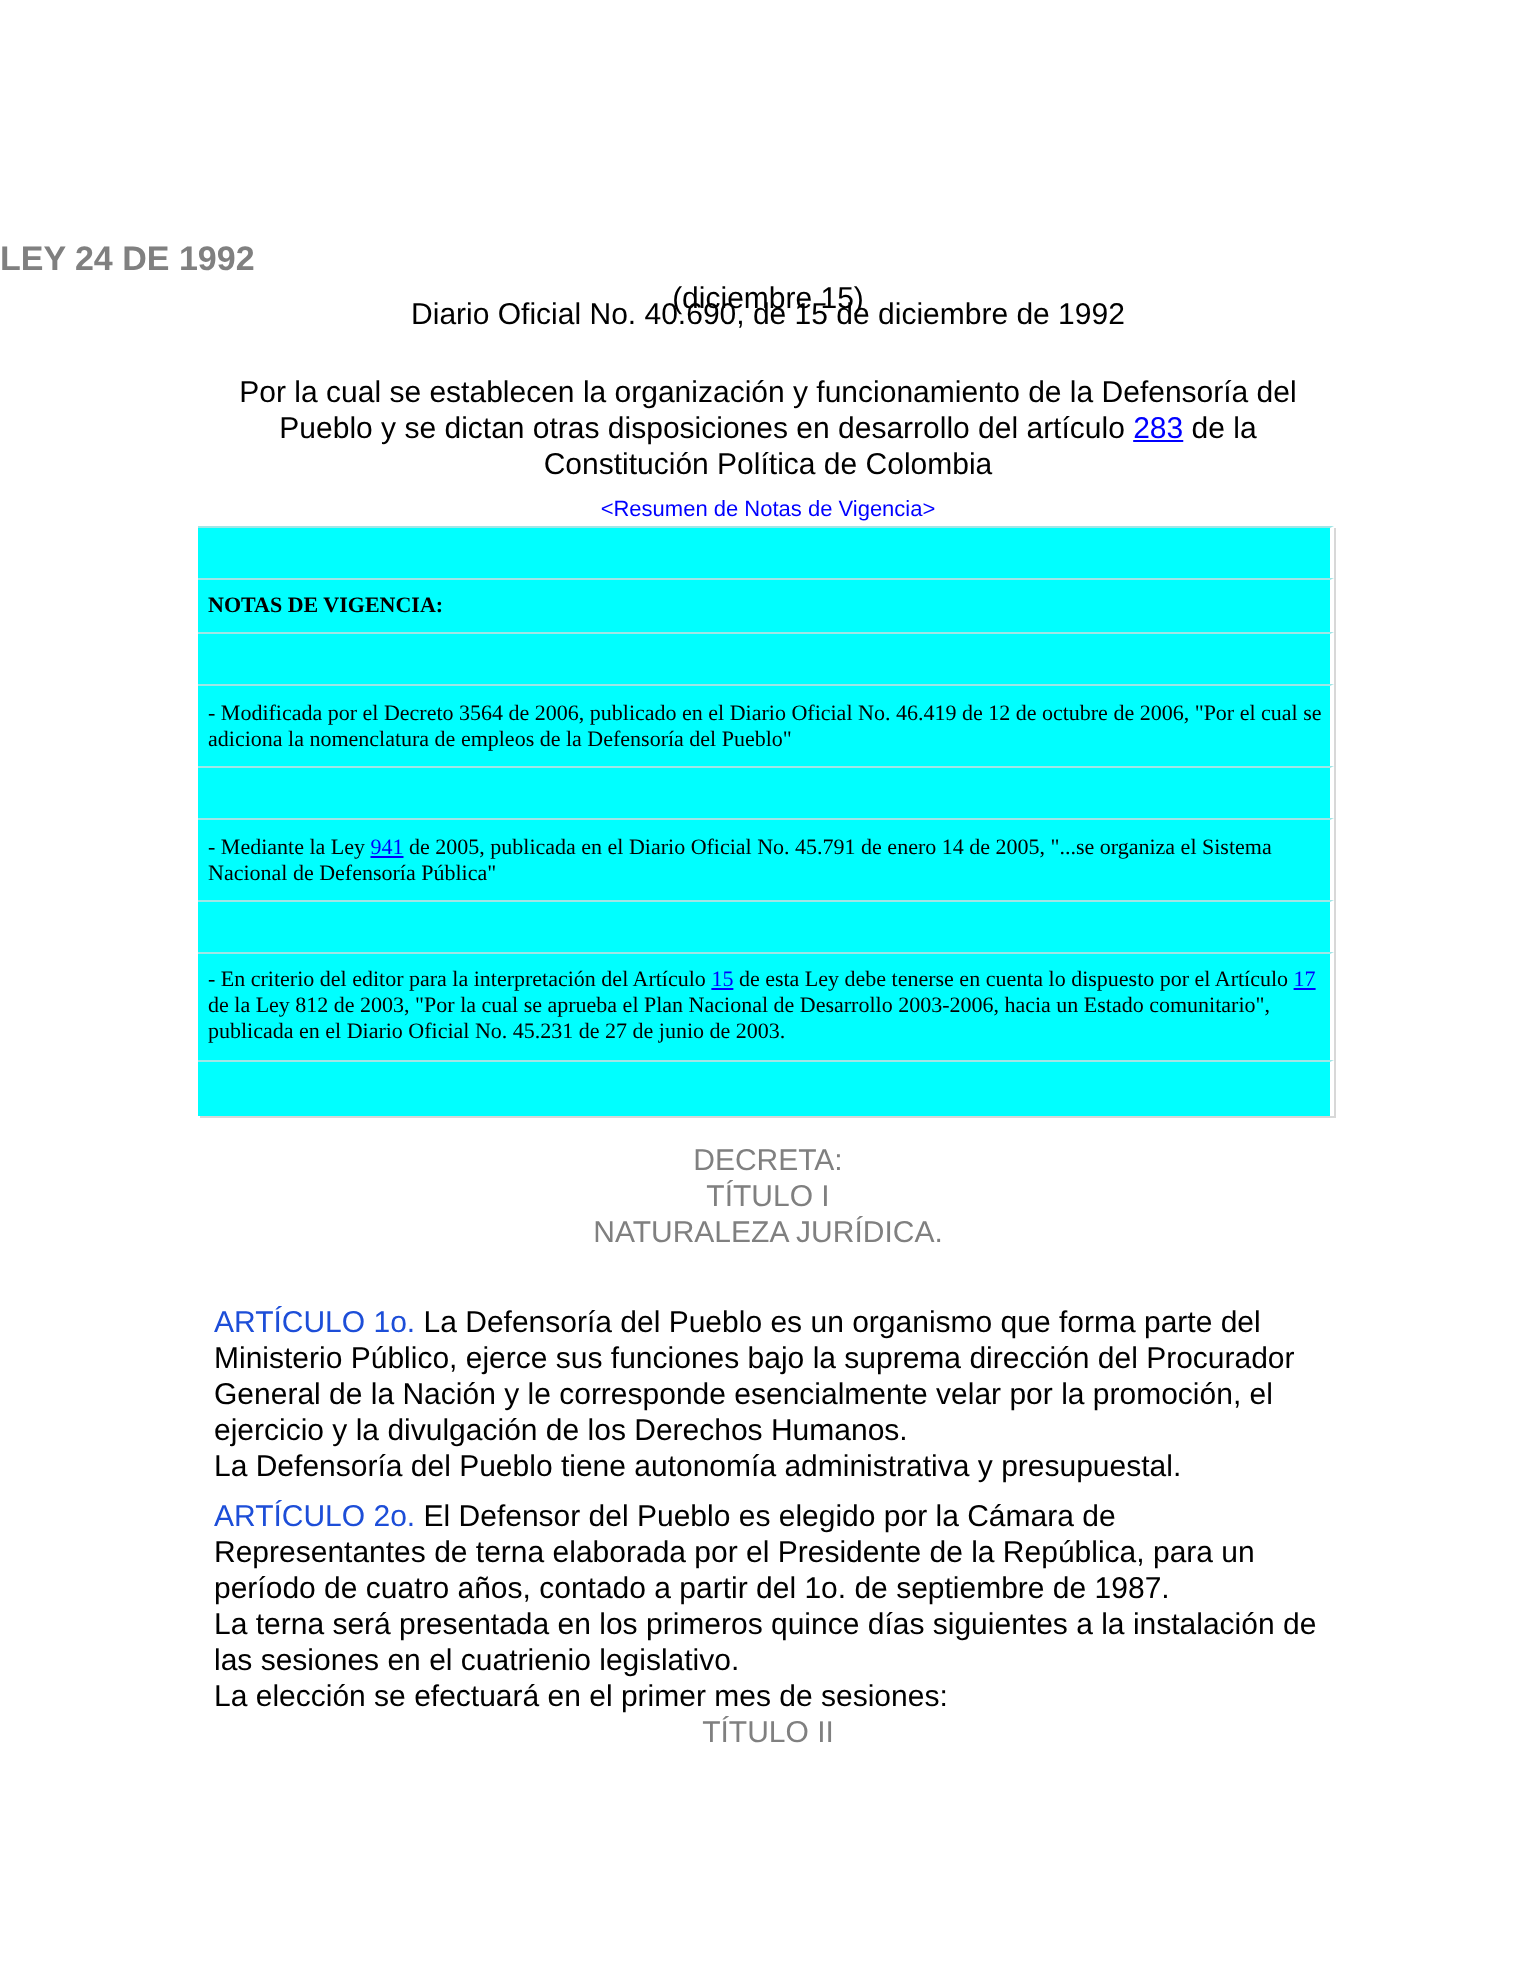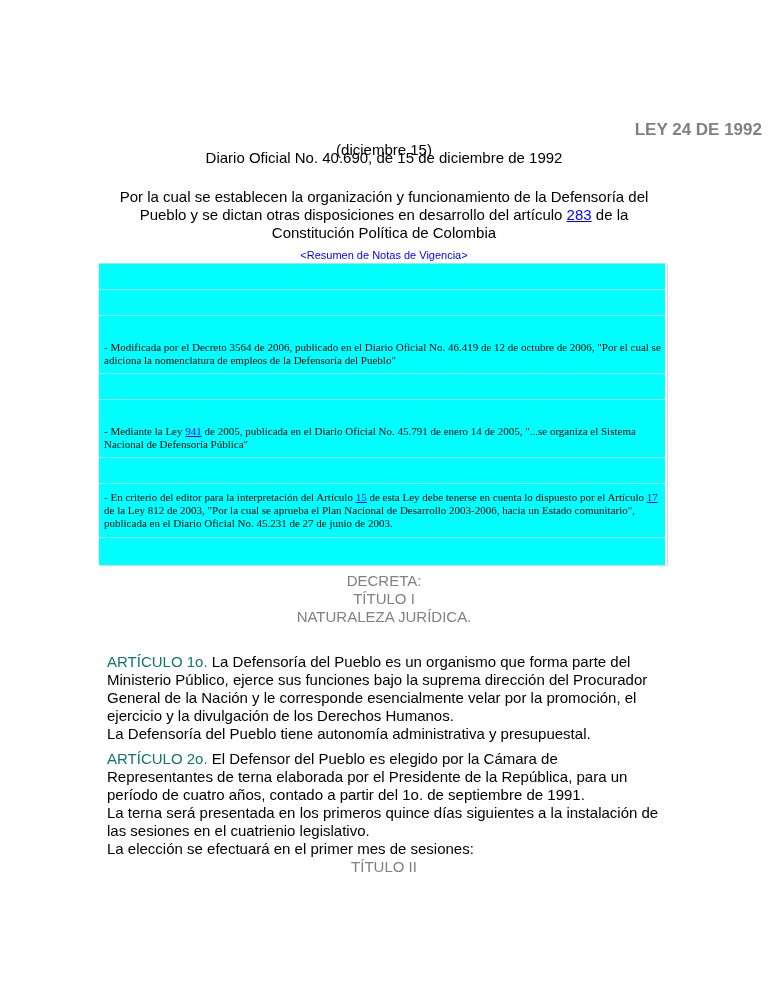--- a/index.html
+++ b/index.html
@@ -19,21 +19,21 @@
       position: absolute;
       left: 0;
       top: 0;
       width: 768px;
     }
     .title {
       position: absolute;
       left: 0;
       width: 762px;
       top: 120px;
-      text-align: right;
+      text-align: left;
       font-size: 17px;
       font-weight: bold;
       color: #808080;
       line-height: 20px;
     }
     .subtitle {
       position: absolute;
       left: 0;
       width: 768px;
       text-align: center;
@@ -86,21 +86,21 @@
       padding: 0 0 0 5px;
       font-family: "Liberation Serif", serif;
       font-size: 11px;
       line-height: 13px;
       vertical-align: middle;
       color: #000000;
     }
     .notes-table tr:first-child td { border-top: 1px solid #9fe6e6; }
     .row-empty td { height: 25px; }
     .row-head td { height: 26px; font-weight: bold; }
-    .row-two td { height: 38px; padding-top: 19px; }
+    .row-two td { height: 38px; padding-top: 2px; }
     .row-three td { height: 53px; }
     .notes-table a.doclink { color: #0000ff; }
     .heading-block {
       position: absolute;
       left: 0;
       width: 768px;
       top: 572px;
       text-align: center;
       font-size: 15px;
       line-height: 18px;
@@ -110,21 +110,21 @@
       position: absolute;
       left: 107px;
       width: 560px;
       font-size: 15px;
       line-height: 18px;
       color: #000000;
     }
     .art1 { top: 653px; }
     .art2 { top: 750px; }
     .art-label {
-      color: #0f766e;
+      color: #1d4ed8;
     }
     .titulo2 {
       position: absolute;
       left: 0;
       width: 768px;
       top: 858px;
       text-align: center;
       font-size: 15px;
       line-height: 18px;
       color: #808080;
@@ -146,20 +146,23 @@
 
   <div class="resumen">
     <a class="navlink" href="#">&lt;Resumen de Notas de Vigencia&gt;</a>
   </div>
 
   <table class="notes-table">
     <tbody>
         <tr class="row-empty">
           <td></td>
         </tr>
+    <tr class="row-head">
+      <td>NOTAS DE VIGENCIA:</td>
+    </tr>
     <tr class="row-empty">
           <td></td>
         </tr>
     <tr class="row-two">
       <td>- Modificada por el Decreto 3564 de 2006, publicado en el Diario Oficial No. 46.419 de 12 de octubre de 2006, "Por el cual se adiciona la nomenclatura de empleos de la Defensoría del Pueblo"</td>
     </tr>
     <tr class="row-empty">
           <td></td>
         </tr>
     <tr class="row-two">
@@ -182,20 +185,20 @@
     <span class="line">TÍTULO I</span>
     <span class="line">NATURALEZA JURÍDICA.</span>
   </div>
 
   <div class="article art1">
     <span class="art-label">ARTÍCULO 1o.</span><span> La Defensoría del Pueblo es un organismo que forma parte del Ministerio Público, ejerce sus funciones bajo la suprema dirección del Procurador General de la Nación y le corresponde esencialmente velar por la promoción, el ejercicio y la divulgación de los Derechos Humanos.</span>
     <span class="line">La Defensoría del Pueblo tiene autonomía administrativa y presupuestal.</span>
   </div>
 
   <div class="article art2">
-    <span class="art-label">ARTÍCULO 2o.</span><span> El Defensor del Pueblo es elegido por la Cámara de Representantes de terna elaborada por el Presidente de la República, para un período de cuatro años, contado a partir del 1o. de septiembre de 1991.</span>
+    <span class="art-label">ARTÍCULO 2o.</span><span> El Defensor del Pueblo es elegido por la Cámara de Representantes de terna elaborada por el Presidente de la República, para un período de cuatro años, contado a partir del 1o. de septiembre de 1987.</span>
     <span class="line">La terna será presentada en los primeros quince días siguientes a la instalación de las sesiones en el cuatrienio legislativo.</span>
     <span class="line">La elección se efectuará en el primer mes de sesiones:</span>
   </div>
 
   <div class="titulo2">TÍTULO II</div>
 
 </div>
 
 </body></html>

